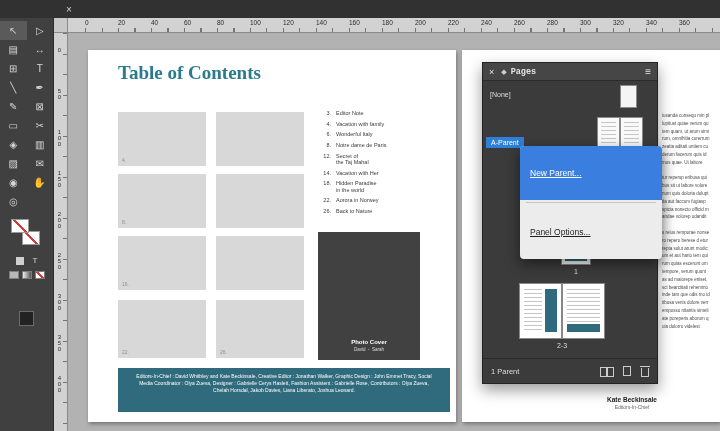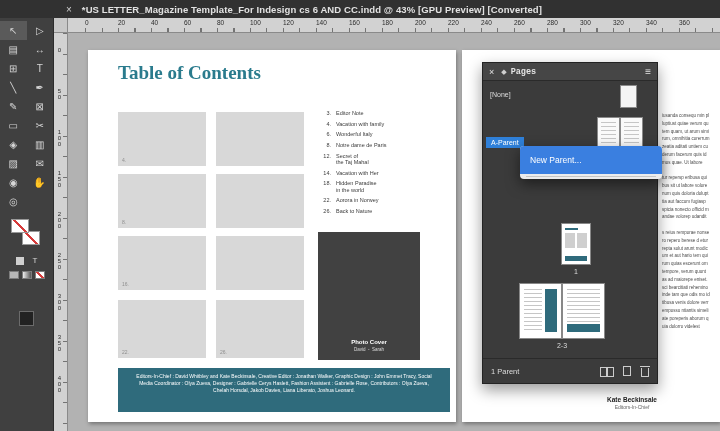--- a/index.html
+++ b/index.html
@@ -144,32 +144,31 @@
   .ic-pages::after  { content:""; position:absolute; left:7px; top:1px; width:5px; height:8px; border:1px solid #ccc; }
   .ic-newpage { width:8px; height:10px; border:1px solid #ccc; }
   .ic-trash { position:relative; width:8px; height:9px; border:1px solid #ccc; border-top:none;
     border-radius:0 0 1px 1px; margin-top:2px; }
   .ic-trash::before { content:""; position:absolute; left:-2px; top:-2px; width:10px; height:1px; background:#ccc; }
 
   
   .ctx { position:absolute; left:520px; top:146px; width:142px; background:#ececec;
     border-radius:4px; box-shadow:0 5px 14px rgba(0,0,0,.5); z-index:40;
     font-size:8.5px; color:#1f1f1f; overflow:hidden; }
-  .ctx-item { padding:9px 10px; }
+  .ctx-item { padding:22px 10px;text-decoration:underline; }
   .ctx-item.hl { background:#3a7fe0; color:#fff; }
   .ctx-sep { height:1px; background:#c6c6c6; margin:2px 6px; }
 </style>
 </head>
 <body>
 
 <div id="app">
 
   <div class="titlebar">
     <span class="tb-close">×</span>
-    <span class="tb-title">*US LETTER_Magazine Template_For Indesign cs 6 AND CC.indd @ 43% [GPU Preview] [Converted]</span>
   </div>
 
   <div class="toolpanel">
     <div class="tools">
         <div class="tool active">↖</div>
         <div class="tool">▷</div>
         <div class="tool">▤</div>
         <div class="tool">↔</div>
         <div class="tool">⊞</div>
         <div class="tool">T</div>
@@ -410,15 +409,16 @@
         <span class="ic-pages"></span>
         <span class="ic-newpage"></span>
         <span class="ic-trash"></span>
       </span>
     </div>
   </div>
 
   <div class="ctx">
     <div class="ctx-item hl">New Parent...</div>
     <div class="ctx-sep"></div>
+    <div class="ctx-item">Panel Options...</div>
   </div>
 
 </div>
 
 </body></html>

